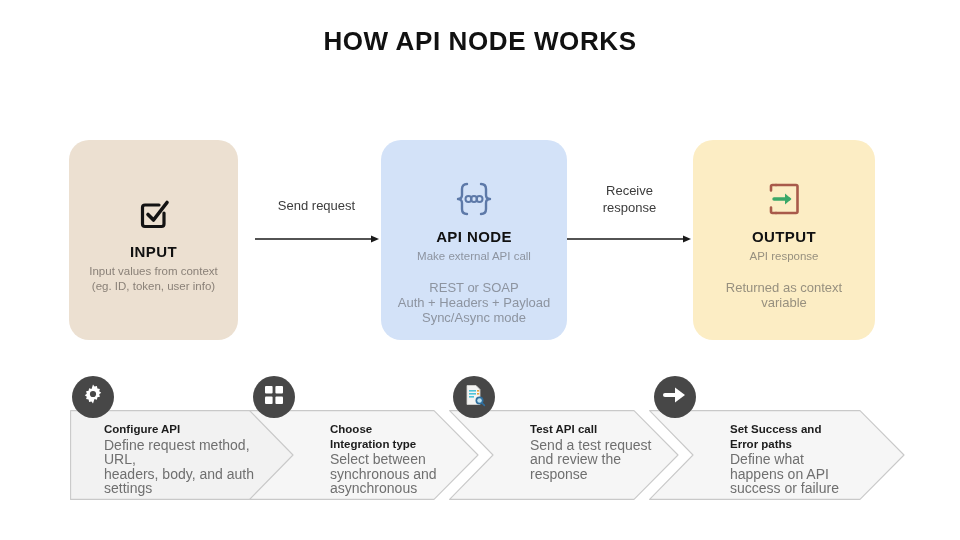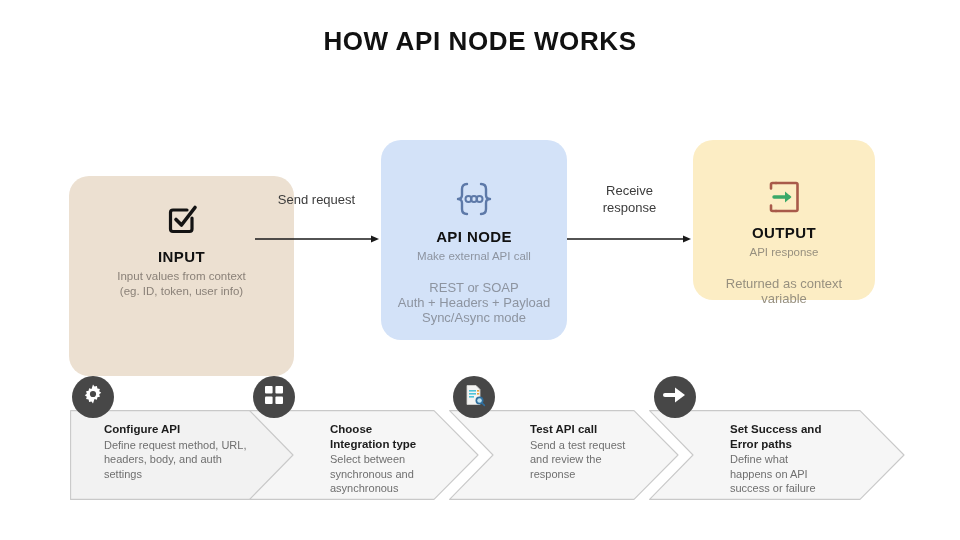--- a/index.html
+++ b/index.html
@@ -26,43 +26,43 @@
   .node .node-title{
     font-size:15px;font-weight:bold;color:#111111;letter-spacing:.4px;margin-top:6px;
   }
   .node .node-sub{
     font-size:11.5px;color:#8a8178;margin-top:4px;line-height:15px;
   }
   .node .node-detail{
     font-size:13px;color:#8a8178;margin-top:16px;line-height:15px;
   }
 
-  #node-input{left:69px;top:140px;width:225px;height:200px;background:#ece0d1;padding-top:20px;margin-top:36px;}
+  #node-input{left:69px;top:140px;width:169px;height:200px;background:#ece0d1;padding-top:51px;}
   #node-api{left:381px;top:140px;width:186px;height:200px;background:#d3e2f8;padding-top:36px;text-align:center;}
-  #node-output{left:693px;top:140px;width:182px;height:160px;background:#fcedc4;padding-top:36px;}
+  #node-output{left:693px;top:140px;width:182px;height:200px;background:#fcedc4;padding-top:36px;}
   #node-api .node-sub, #node-api .node-detail{color:#8d94a0;}
   #node-output .node-sub,#node-output .node-detail{color:#97907f;}
 
   
   .connector{position:absolute;}
   .conn-label{
     position:absolute;text-align:center;font-size:13px;color:#3c3c3c;line-height:17px;
   }
-  #conn1-label{left:254px;top:191px;width:125px;}
+  #conn1-label{left:254px;top:197px;width:125px;}
   #conn2-label{left:566px;top:182px;width:127px;}
   #conn1-line{left:255px;top:230px;width:126px;height:10px;}
   #conn2-line{left:567px;top:230px;width:126px;height:10px;}
 
   
   .chev-row{position:absolute;left:0;top:360px;width:844px;height:160px;}
   .chev{position:absolute;top:50px;height:90px;}
   .chev svg{display:block;}
   .chev-text{position:absolute;top:62px;}
   .chev-head{font-size:11.5px;font-weight:bold;color:#1c1c1c;line-height:14.5px;}
-  .chev-body{font-size:11px;color:#6f6f6f;line-height:14.5px;margin-top:1px;}
+  .chev-body{font-size:14px;color:#6f6f6f;line-height:14.5px;margin-top:1px;}
 
   .step-circle{
     position:absolute;width:42px;height:42px;border-radius:50%;
     background:#474747;display:flex;align-items:center;justify-content:center;top:16px;
   }
 </style>
 </head>
 <body>
 
 <div class="stage">

